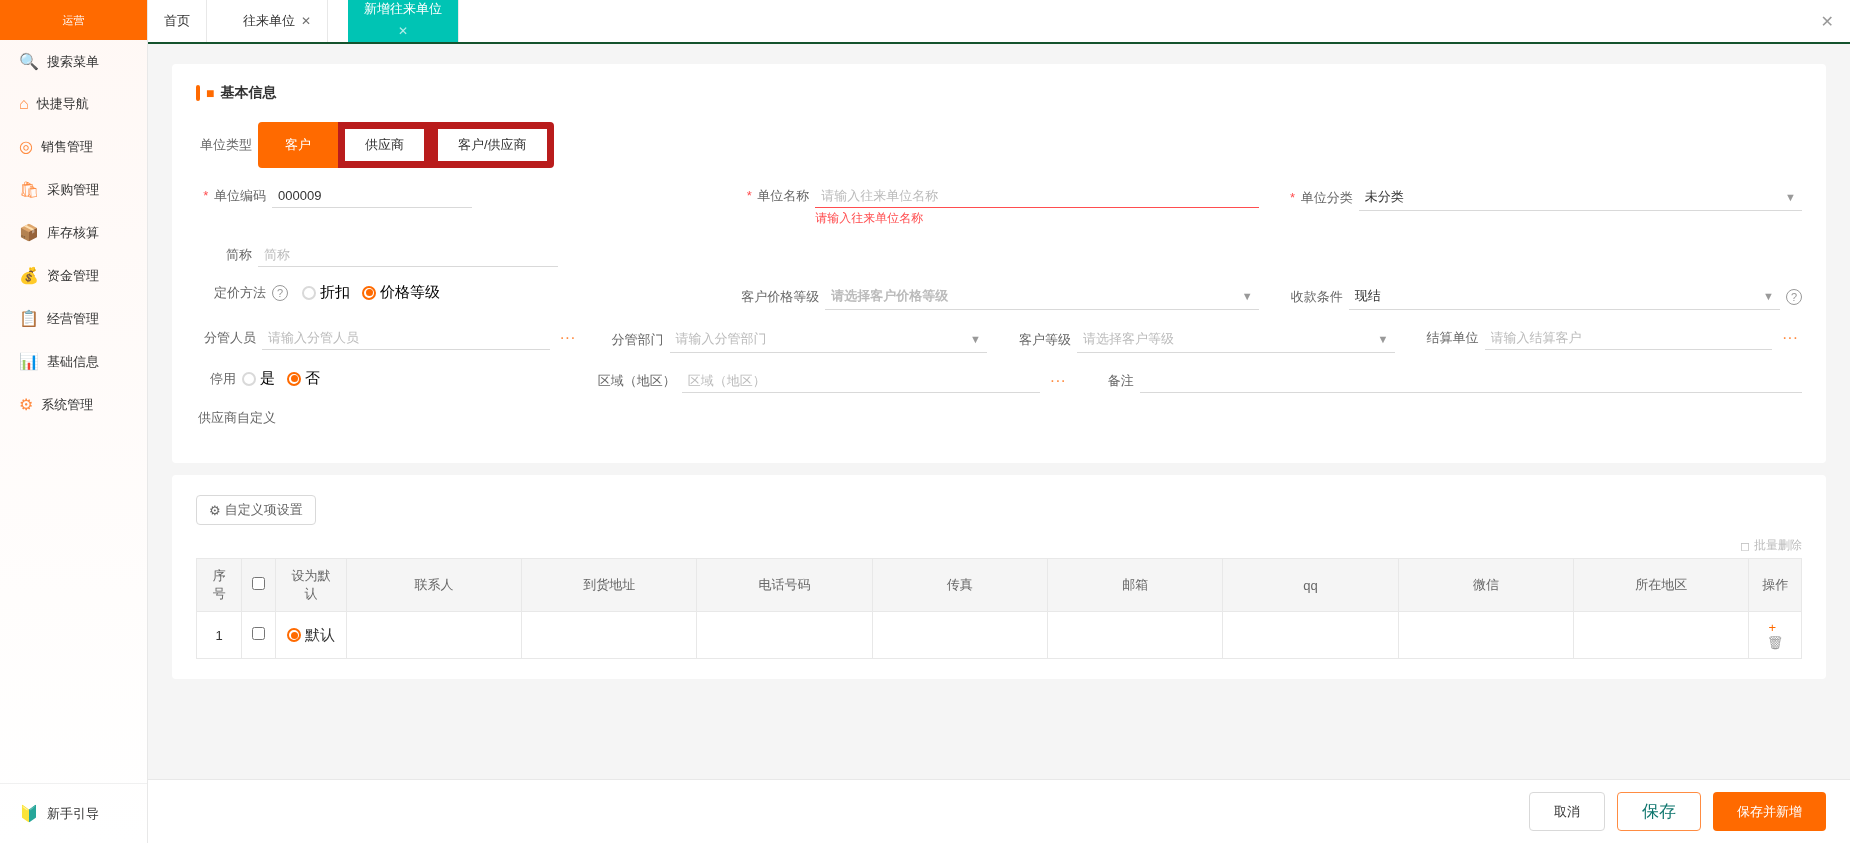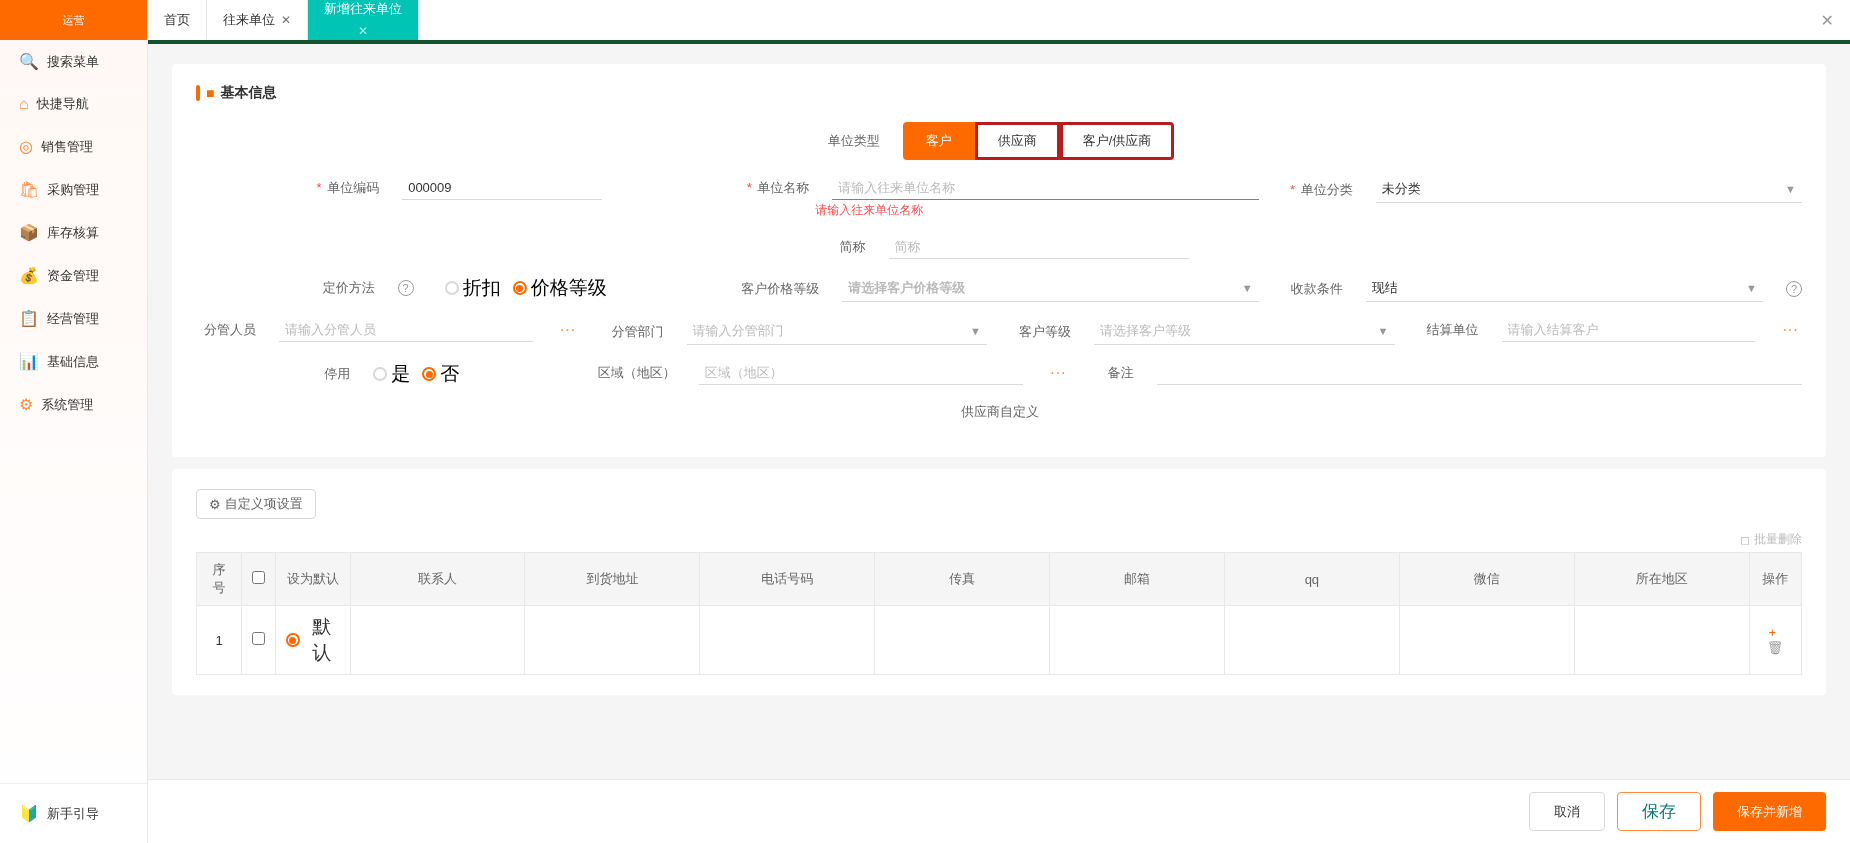--- a/index.html
+++ b/index.html
@@ -45,25 +45,26 @@
     .main {
       flex: 1;
       display: flex;
       flex-direction: column;
       overflow: hidden;
     }
 
     
     .tab-bar {
       background: #fff;
-      border-bottom: 4px solid #14532d;
+      border-bottom: 2px solid #14532d;
       display: flex;
       align-items: stretch;
       height: 44px;
       flex-shrink: 0;
+      gap: 20px;
     }
     .tab {
       display: flex;
       align-items: center;
       padding: 0 16px;
       gap: 6px;
       cursor: pointer;
       font-size: 13px;
       color: #333;
       border-right: 1px solid #e8e8e8;
@@ -121,21 +122,21 @@
 
     
     .unit-type-row {
       display: flex;
       align-items: center;
       margin-bottom: 20px;
       gap: 0;
     }
     .unit-type-btn {
       padding: 7px 20px;
-      border: 3px solid #b91c1c;
+      border: 7px solid #b91c1c;
       cursor: pointer;
       font-size: 13px;
       color: #333;
       background: #fff;
     }
     .unit-type-btn.active {
       background: #ff6a00;
       color: white;
       border-color: #ff6a00;
     }
@@ -145,24 +146,23 @@
     
     .form-row {
       display: flex;
       align-items: flex-start;
       margin-bottom: 16px;
       gap: 24px;
     }
     .form-field {
       display: flex;
       align-items: center;
-      gap: 23px;
+      gap: 6px;
       flex: 1;
       min-width: 0;
-      justify-content: center;
     }
     .field-label {
       font-size: 13px;
       color: #666;
       white-space: nowrap;
       min-width: 70px;
       text-align: right;
     }
     .required-star { color: #ff4d4f; margin-right: 2px; }
     .form-input {
@@ -199,21 +199,21 @@
       justify-content: space-between;
       cursor: pointer;
       min-width: 120px;
     }
     .select-placeholder { color: #bbb; }
     .select-value { color: #333; }
     .chevron { color: #999; font-size: 11px; }
 
     
     .radio-group { display: flex; align-items: center; gap: 12px; }
-    .radio-item { display: flex; align-items: center; gap: 4px; cursor: pointer; font-size: 19px; }
+    .radio-item { display: flex; align-items: center; gap: 4px; cursor: pointer; font-size: 15px; }
     .radio-circle {
       width: 14px; height: 14px; border-radius: 50%;
       border: 2px solid #d9d9d9;
       display: flex; align-items: center; justify-content: center;
     }
     .radio-circle.checked { border-color: #ff6a00; }
     .radio-dot { width: 7px; height: 7px; border-radius: 50%; background: #ff6a00; }
 
     
     .tag-btn {

